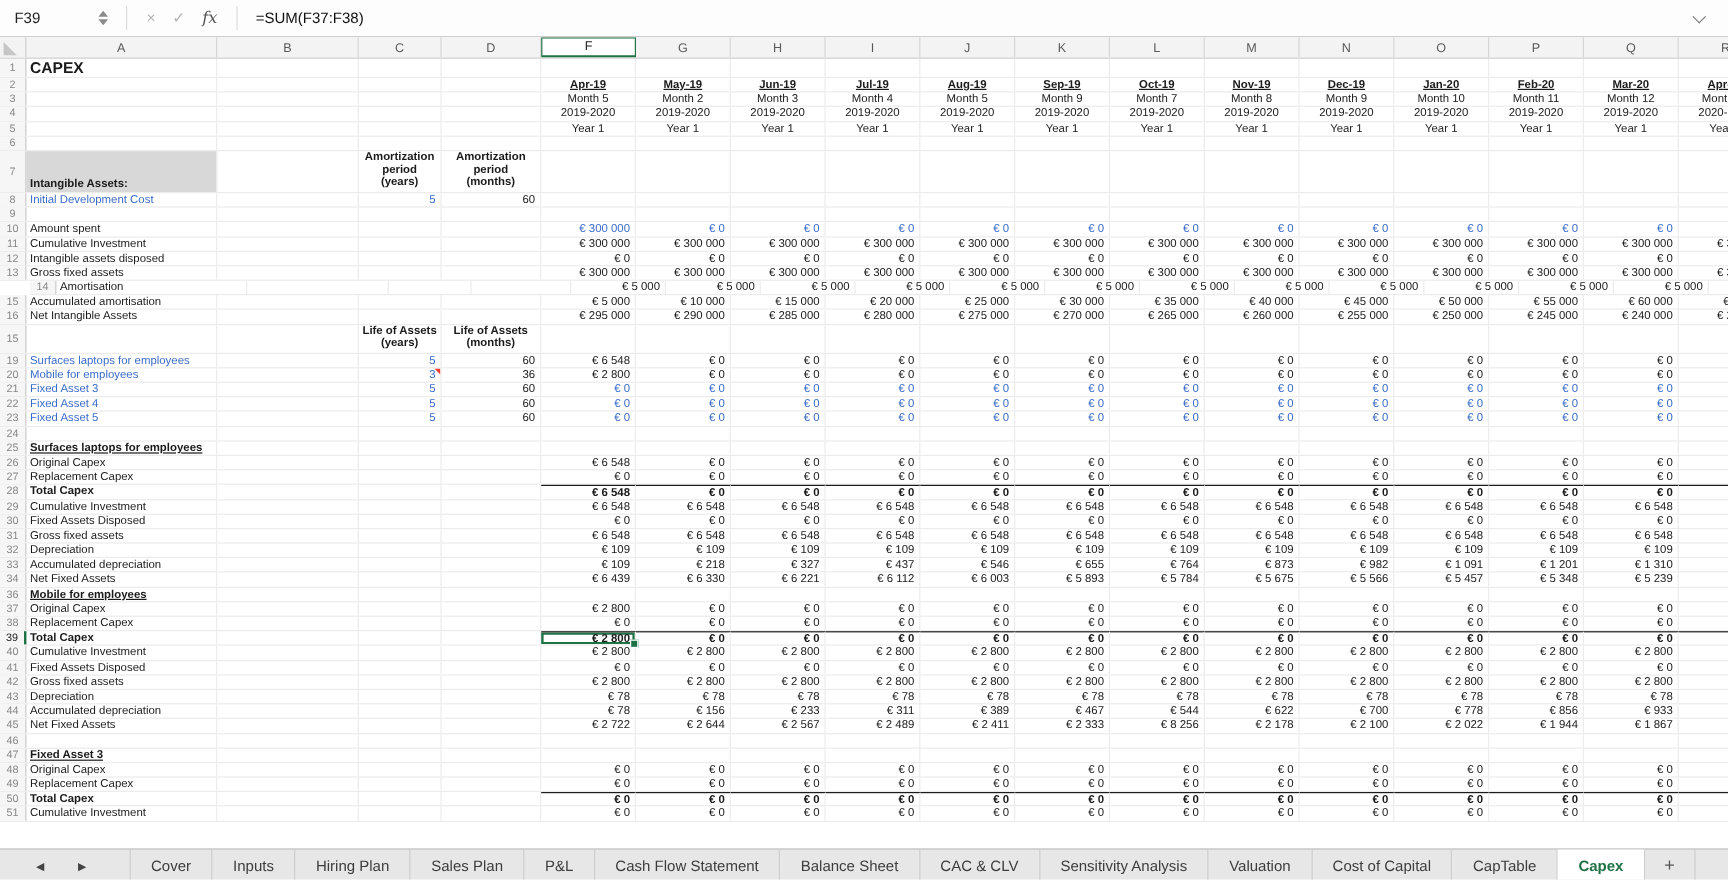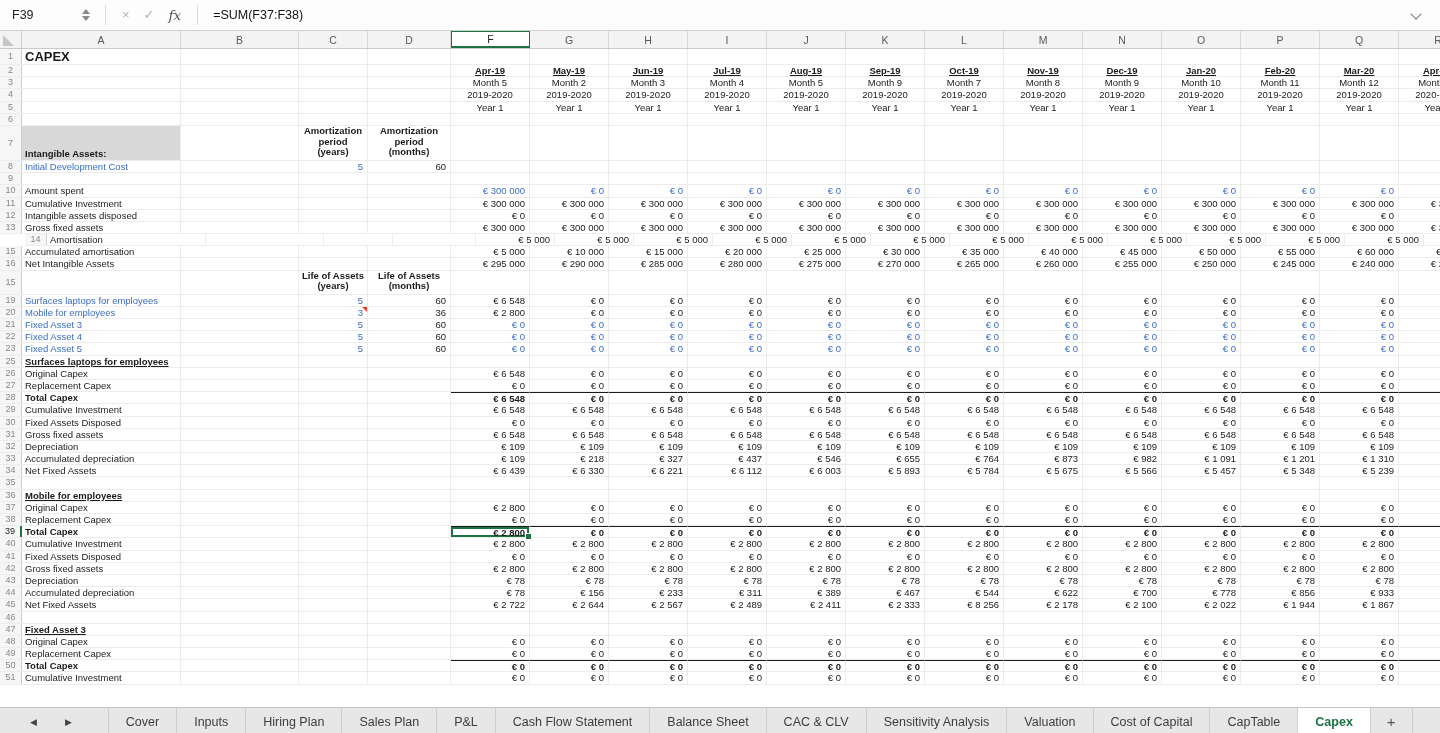--- a/index.html
+++ b/index.html
@@ -554,20 +554,40 @@
         <div class="cell cV blue" style="width: 79px;">€ 0</div>
         <div class="cell cV blue" style="width: 79px;">€ 0</div>
         <div class="cell cV blue" style="width: 79px;">€ 0</div>
         <div class="cell cV blue" style="width: 79px;">€ 0</div>
         <div class="cell cV blue" style="width: 79px;">€ 0</div>
         <div class="cell cV blue" style="width: 79px;">€ 0</div>
         <div class="cell cV blue" style="width: 79px;">€ 0</div>
         <div class="cell cV blue" style="width: 79px;">€ 0</div>
       </div>
       <div class="row" style="height: 12.2px; line-height: 11.2px;">
+        <div class="rowhead">24</div>
+        <div class="cell cA "></div>
+        <div class="cell cB"></div>
+        <div class="cell cC "></div>
+        <div class="cell cD "></div>
+        <div class="cell cV " style="width: 79px;"></div>
+        <div class="cell cV " style="width: 79px;"></div>
+        <div class="cell cV " style="width: 79px;"></div>
+        <div class="cell cV " style="width: 79px;"></div>
+        <div class="cell cV " style="width: 79px;"></div>
+        <div class="cell cV " style="width: 79px;"></div>
+        <div class="cell cV " style="width: 79px;"></div>
+        <div class="cell cV " style="width: 79px;"></div>
+        <div class="cell cV " style="width: 79px;"></div>
+        <div class="cell cV " style="width: 79px;"></div>
+        <div class="cell cV " style="width: 79px;"></div>
+        <div class="cell cV " style="width: 79px;"></div>
+        <div class="cell cV " style="width: 79px;"></div>
+      </div>
+      <div class="row" style="height: 12.2px; line-height: 11.2px;">
         <div class="rowhead">25</div>
         <div class="cell cA bu">Surfaces laptops for employees</div>
         <div class="cell cB"></div>
         <div class="cell cC "></div>
         <div class="cell cD "></div>
         <div class="cell cV " style="width: 79px;"></div>
         <div class="cell cV " style="width: 79px;"></div>
         <div class="cell cV " style="width: 79px;"></div>
         <div class="cell cV " style="width: 79px;"></div>
         <div class="cell cV " style="width: 79px;"></div>
@@ -752,40 +772,20 @@
         <div class="cell cV " style="width: 79px;">€ 6 112</div>
         <div class="cell cV " style="width: 79px;">€ 6 003</div>
         <div class="cell cV " style="width: 79px;">€ 5 893</div>
         <div class="cell cV " style="width: 79px;">€ 5 784</div>
         <div class="cell cV " style="width: 79px;">€ 5 675</div>
         <div class="cell cV " style="width: 79px;">€ 5 566</div>
         <div class="cell cV " style="width: 79px;">€ 5 457</div>
         <div class="cell cV " style="width: 79px;">€ 5 348</div>
         <div class="cell cV " style="width: 79px;">€ 5 239</div>
         <div class="cell cV " style="width: 79px;">€ 5 129</div>
-      </div>
-      <div class="row" style="height: 12.2px; line-height: 11.2px;">
-        <div class="rowhead">35</div>
-        <div class="cell cA "></div>
-        <div class="cell cB"></div>
-        <div class="cell cC "></div>
-        <div class="cell cD "></div>
-        <div class="cell cV " style="width: 79px;"></div>
-        <div class="cell cV " style="width: 79px;"></div>
-        <div class="cell cV " style="width: 79px;"></div>
-        <div class="cell cV " style="width: 79px;"></div>
-        <div class="cell cV " style="width: 79px;"></div>
-        <div class="cell cV " style="width: 79px;"></div>
-        <div class="cell cV " style="width: 79px;"></div>
-        <div class="cell cV " style="width: 79px;"></div>
-        <div class="cell cV " style="width: 79px;"></div>
-        <div class="cell cV " style="width: 79px;"></div>
-        <div class="cell cV " style="width: 79px;"></div>
-        <div class="cell cV " style="width: 79px;"></div>
-        <div class="cell cV " style="width: 79px;"></div>
       </div>
       <div class="row" style="height: 12.2px; line-height: 11.2px;">
         <div class="rowhead">36</div>
         <div class="cell cA bu">Mobile for employees</div>
         <div class="cell cB"></div>
         <div class="cell cC "></div>
         <div class="cell cD "></div>
         <div class="cell cV " style="width: 79px;"></div>
         <div class="cell cV " style="width: 79px;"></div>
         <div class="cell cV " style="width: 79px;"></div>

